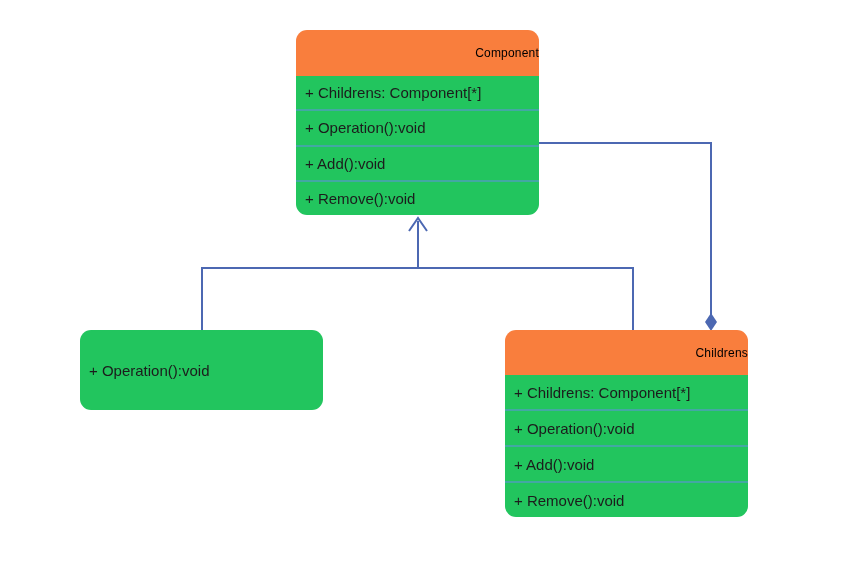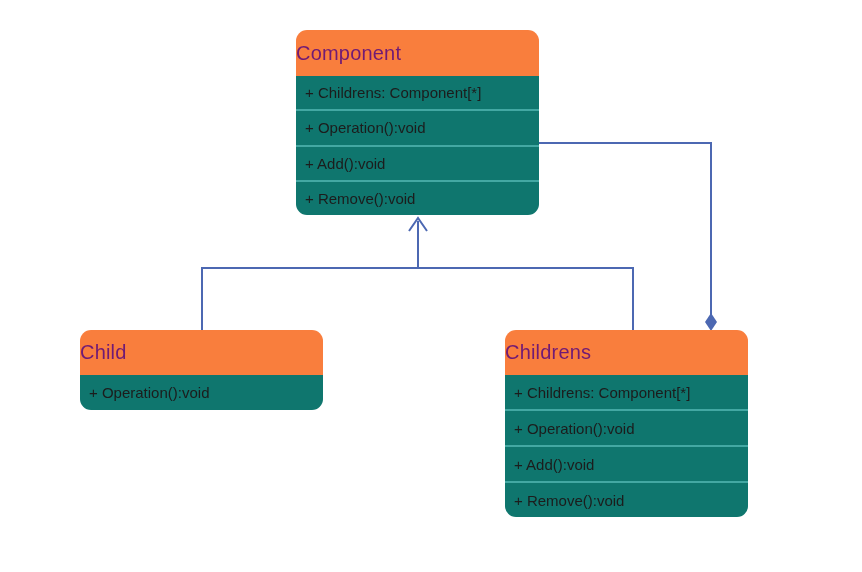--- a/index.html
+++ b/index.html
@@ -27,28 +27,28 @@
     display: flex;
     flex-direction: column;
     border-radius: 11px;
     overflow: hidden;
     color: #1c1c1c;
   }
   .classbox .header {
     background: #f97e3d;
     display: flex;
     align-items: center;
-    justify-content: flex-start;
-    font-size: 20px;
+    justify-content: flex-end;
+    font-size: 12px;
     letter-spacing: 0.2px;
-    color: #701a75;
+    color: #000000;
     flex: 0 0 auto;
   }
   .classbox .member-row {
-    background: #0f766e;
+    background: #22c55e;
     flex: 1 1 auto;
     display: flex;
     align-items: center;
     padding-left: 9px;
     font-size: 15px;
     color: #1c1c1c;
   }
   .classbox .member-row + .member-row {
     border-top: 2px solid #43a8a3;
   }
@@ -93,23 +93,20 @@
     </div>
     <div class="member-row">
       <span>+ Add():void</span>
     </div>
     <div class="member-row">
       <span>+ Remove():void</span>
     </div>
   </div>
 
   <div class="classbox" id="box-child">
-    <div class="header">
-      <span>Child</span>
-    </div>
     <div class="member-row">
       <span>+ Operation():void</span>
     </div>
   </div>
 
   <div class="classbox" id="box-composite">
     <div class="header">
       <span>Childrens</span>
     </div>
     <div class="member-row">

